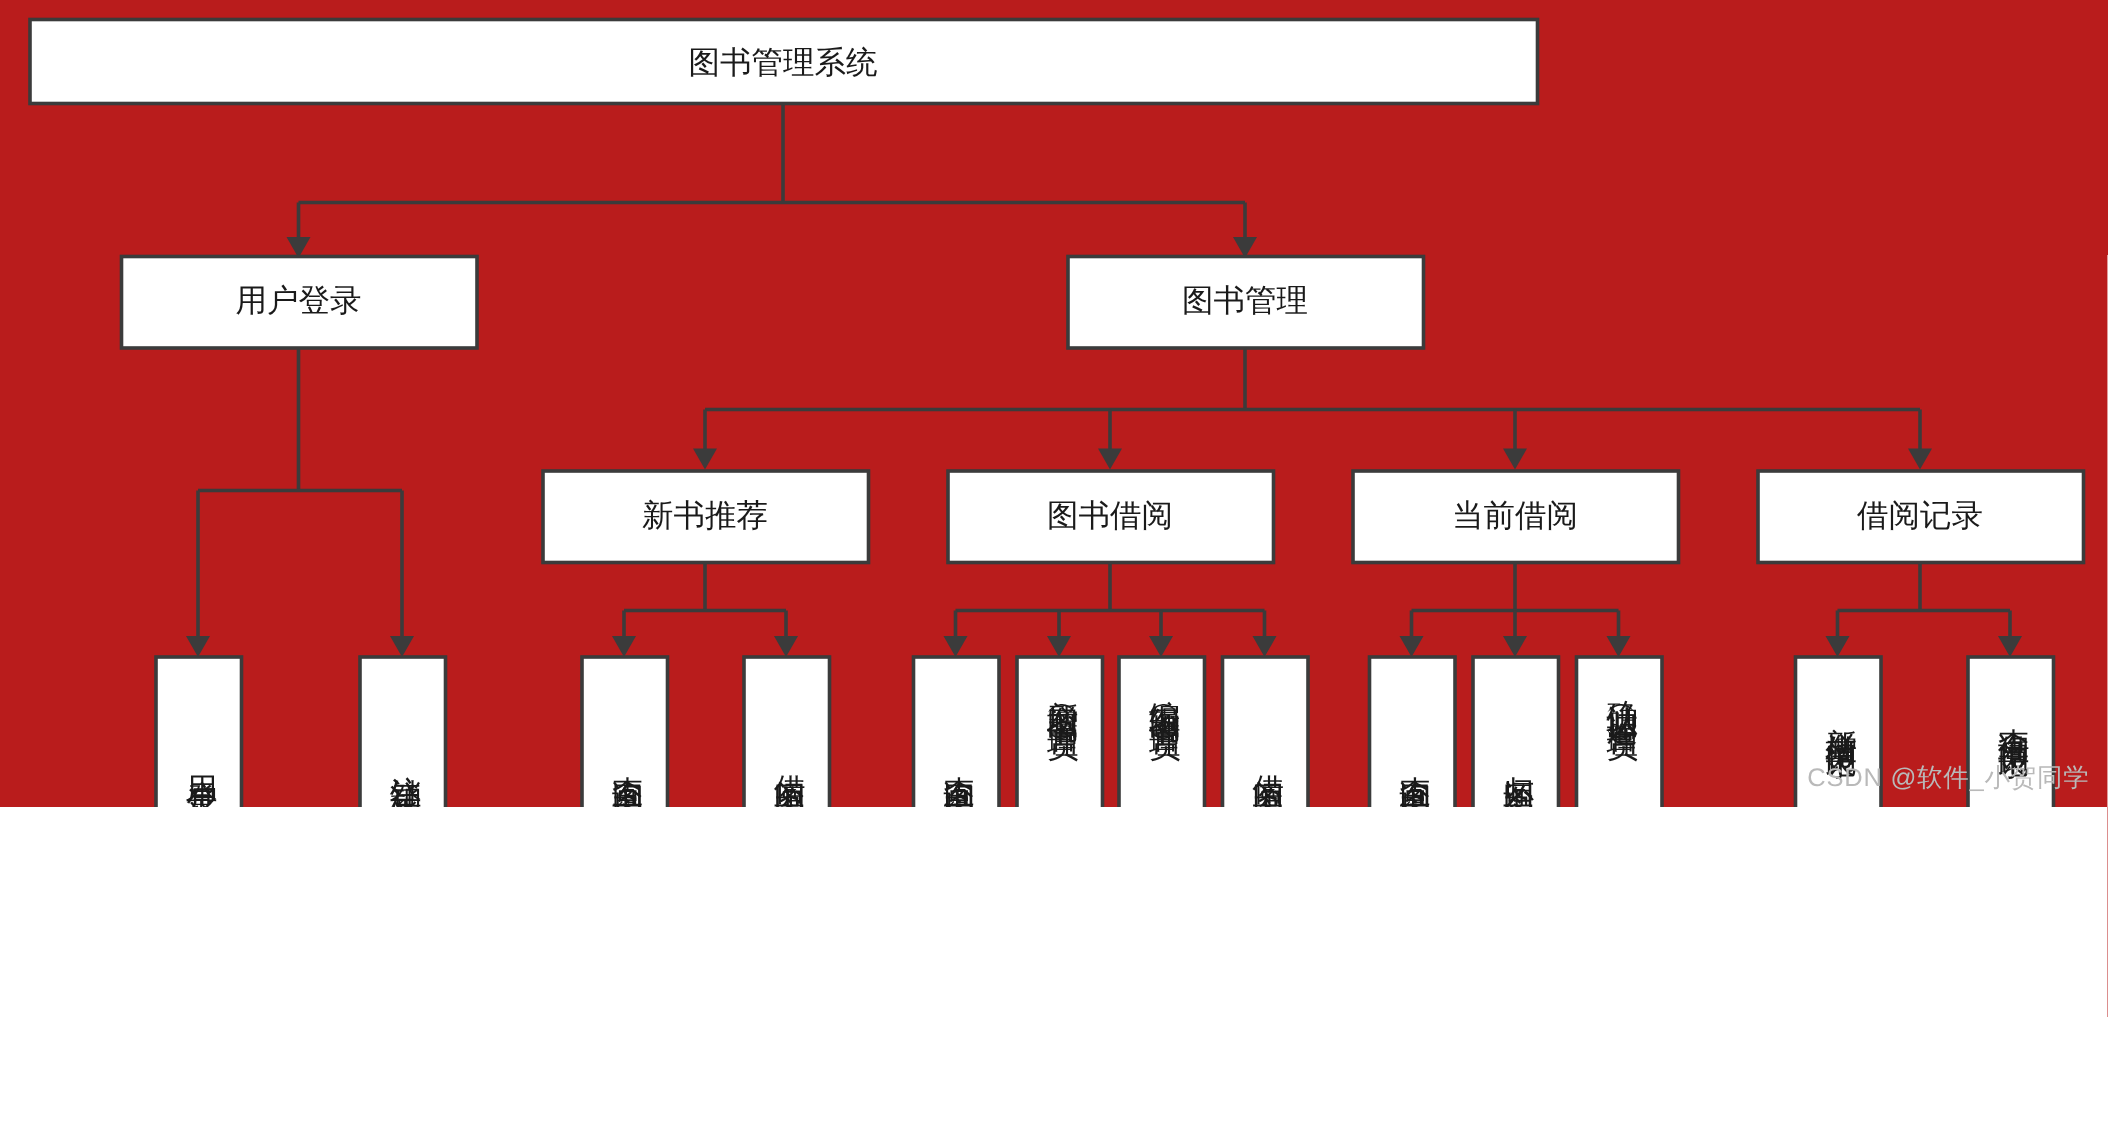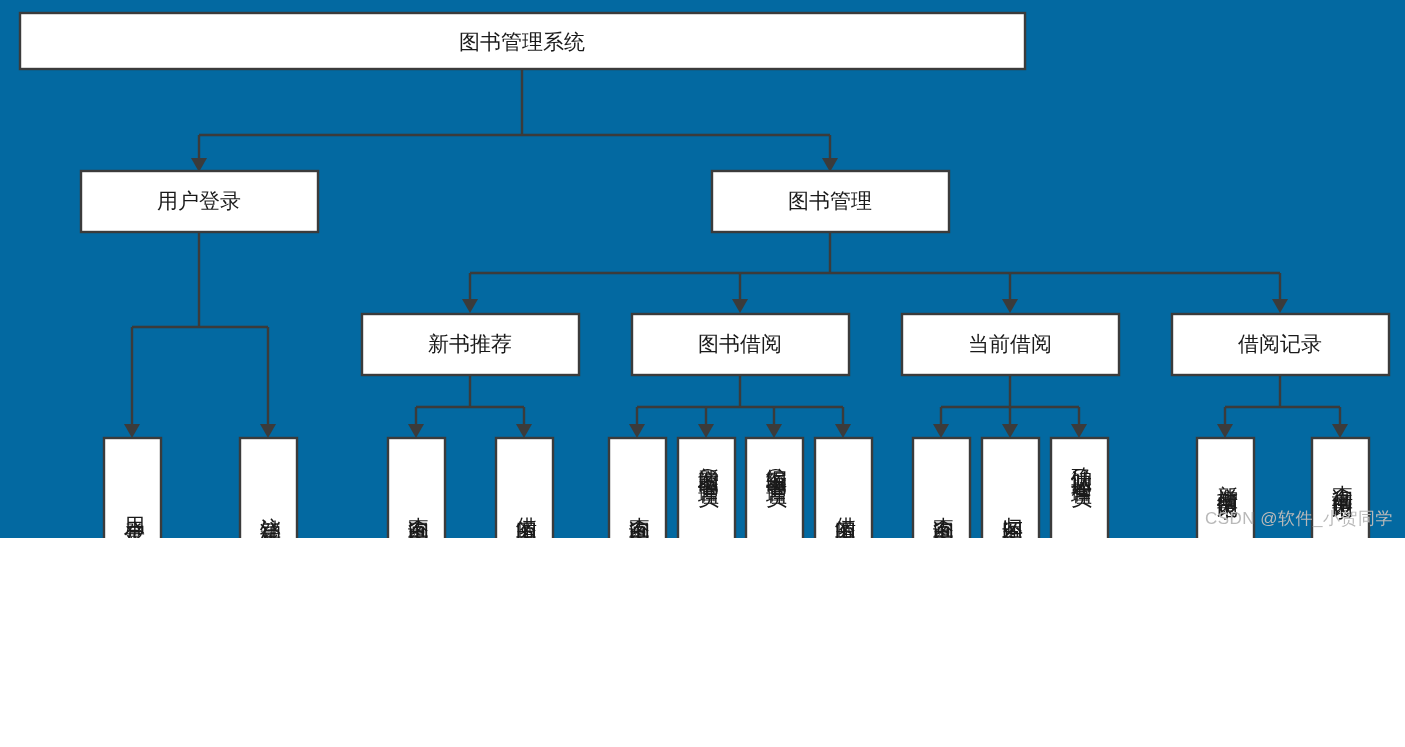--- a/index.html
+++ b/index.html
@@ -7,21 +7,21 @@
     padding: 0;
     background: #ffffff;
   }
   body {
     font-family: "Liberation Sans", "DejaVu Sans", sans-serif;
   }
   #stage {
     position: relative;
     width: 1405px;
     height: 538px;
-    background: #0369a1;
+    background: #b91c1c;
     overflow: hidden;
   }
   #diagram {
     position: absolute;
     left: 0;
     top: 0;
     width: 1405px;
     height: 747px;
   }
   .node-box {

